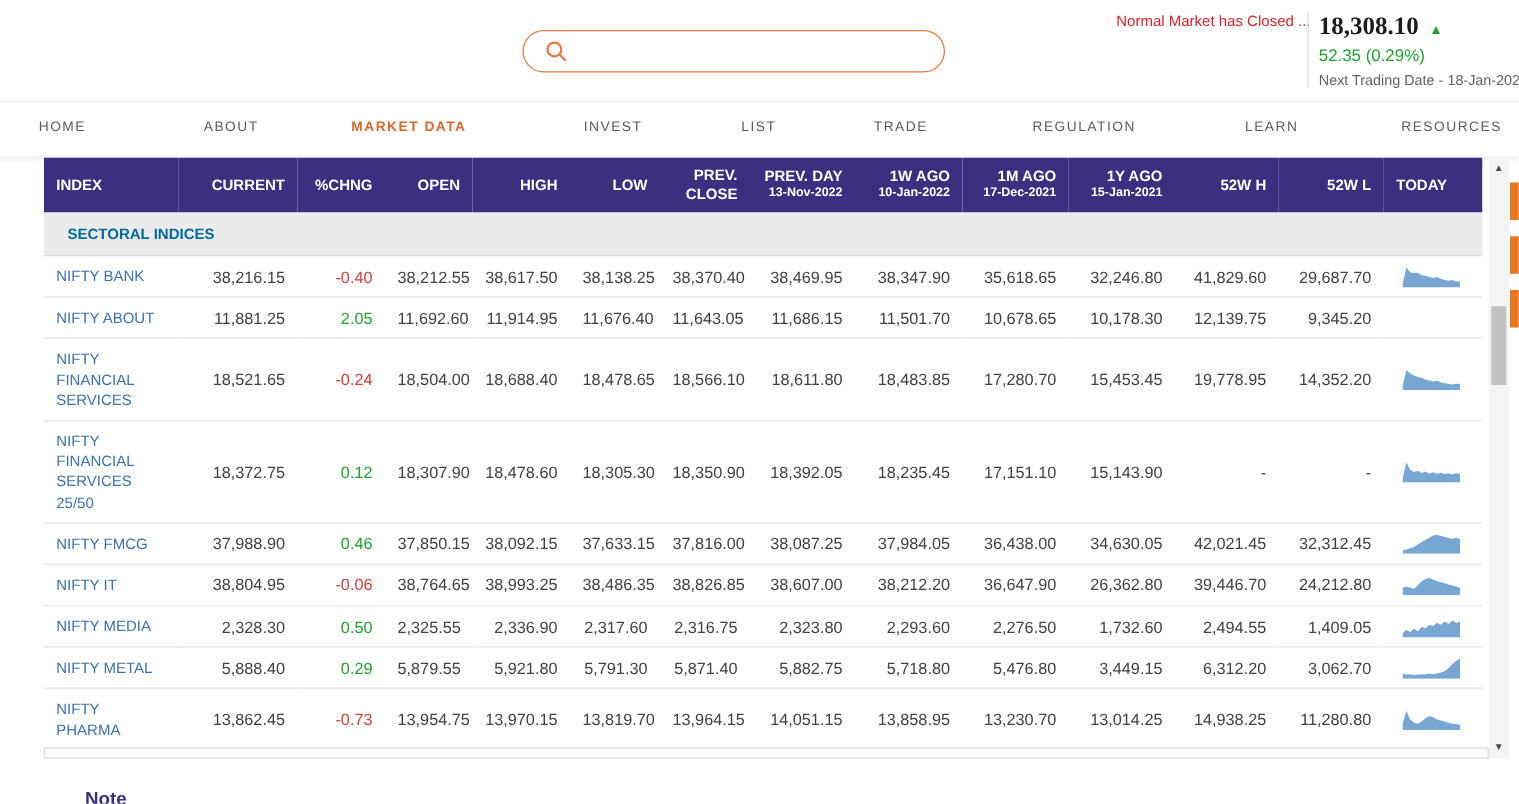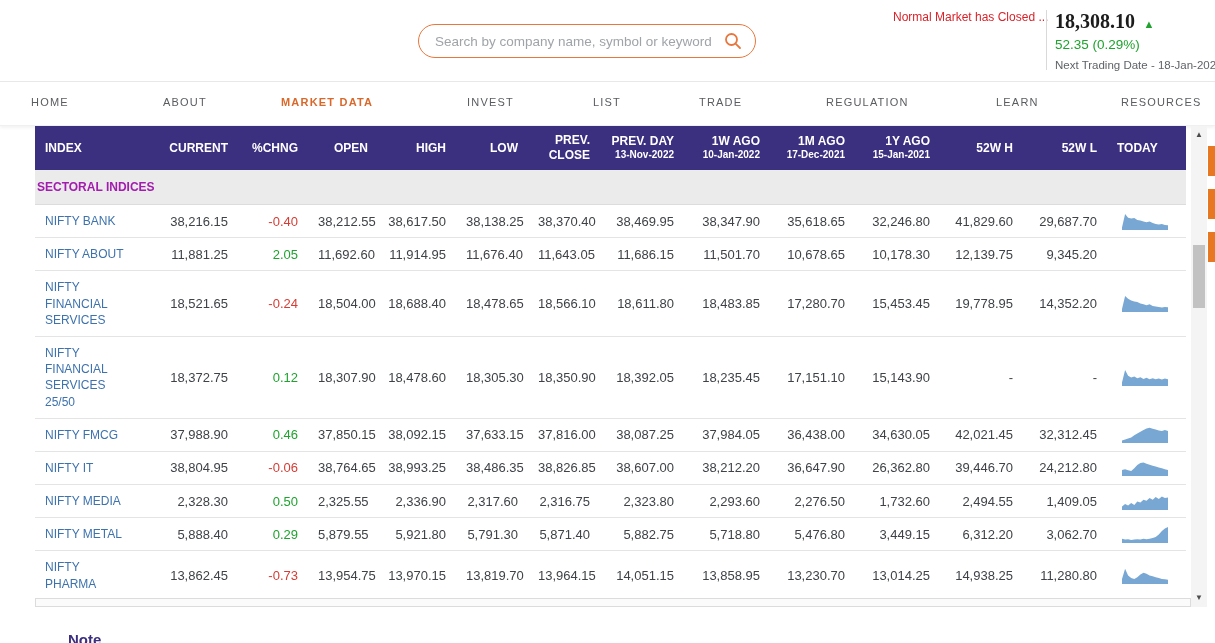--- a/index.html
+++ b/index.html
@@ -46,22 +46,22 @@
   table { width:1151px; border-collapse:collapse; table-layout:fixed; }
   thead th { background:#3b2f80; color:#fff; font-size:12px; font-weight:bold; height:44px;
              vertical-align:middle; padding:2px 10px; line-height:1.25; }
   thead th .sub { font-size:10px; font-weight:bold; }
   th.al { text-align:left; } th.ar { text-align:right; }
   td { font-size:13px; color:#3f4347; padding:8px 10px; border-bottom:1px solid #e4e4e4;
        background:#fff; vertical-align:middle; }
   td.num { text-align:right; white-space:nowrap; }
   td.c-index { color:#3d72ad; font-size:12px; line-height:1.35; cursor:pointer; }
   td.neg { color:#d43d35; } td.pos { color:#1fa32e; }
-  tr.section-row td { background:#ebebeb; color:#a21caf; font-weight:bold; font-size:12px;
-                      padding:10px 2px; border-bottom:1px solid #dcdcdc; }
+  tr.section-row td { background:#ebebeb; color:#0369a1; font-weight:bold; font-size:12px;
+                      padding:10px 19px; border-bottom:1px solid #dcdcdc; }
   td.c-spark { padding:4px 8px 4px 15px; }
   td.c-spark svg { display:block; }
 
   
   .v-scrollbar { position:absolute; left:1191px; top:126px; width:16px; height:481px;
                  background:#f4f4f4; }
   .v-scrollbar .arrow { position:absolute; left:0; width:16px; height:14px; color:#4c4c4c;
                         font-size:8px; text-align:center; line-height:14px; cursor:pointer; }
   .v-scrollbar .arrow.up { top:2px; } .v-scrollbar .arrow.down { bottom:2px; }
   .v-thumb { position:absolute; left:2px; top:119px; width:12px; height:63px; background:#c2c2c2; cursor:pointer; }
@@ -71,21 +71,20 @@
   
   .edge-tab { position:absolute; left:1208px; width:10px; height:30px; background:#e87722; cursor:pointer; }
   .note-label { position:absolute; left:68px; top:631px; font-size:15px; font-weight:bold; color:#3b2f80; }
 </style>
 </head>
 <body>
 
 <div class="top-header">
 
   <div class="search-pill">
-    <input type="text" placeholder="Search by company name, symbol or keyword" style="">
     <span class="search-icon">
       <svg width="20" height="20" viewBox="0 0 20 20">
         <circle cx="8.5" cy="8.5" r="5.5" fill="none" stroke="#e8773d" stroke-width="1.8"></circle>
         <line x1="12.8" y1="12.8" x2="17" y2="17" stroke="#e8773d" stroke-width="1.8" stroke-linecap="round"></line>
       </svg>
     </span>
   </div>
 
   <div class="nifty-block">
     <div class="market-status">Normal Market has Closed ...</div>

